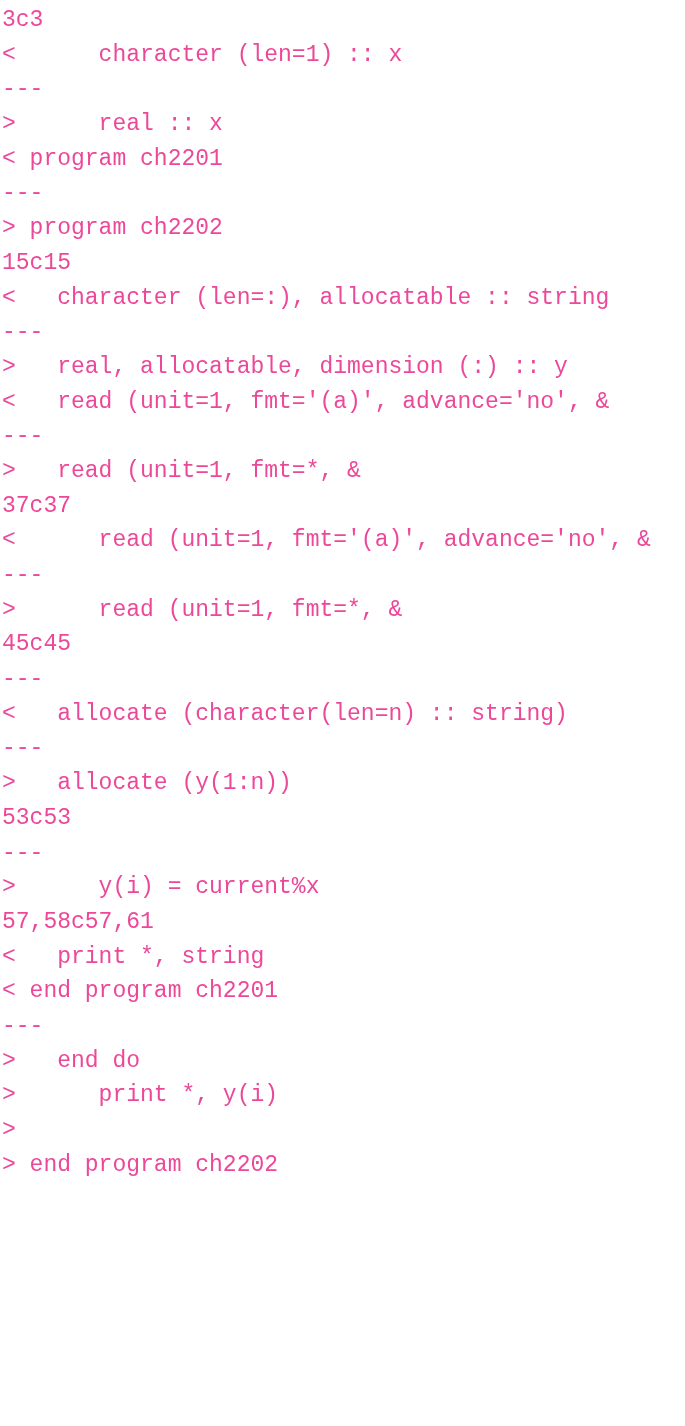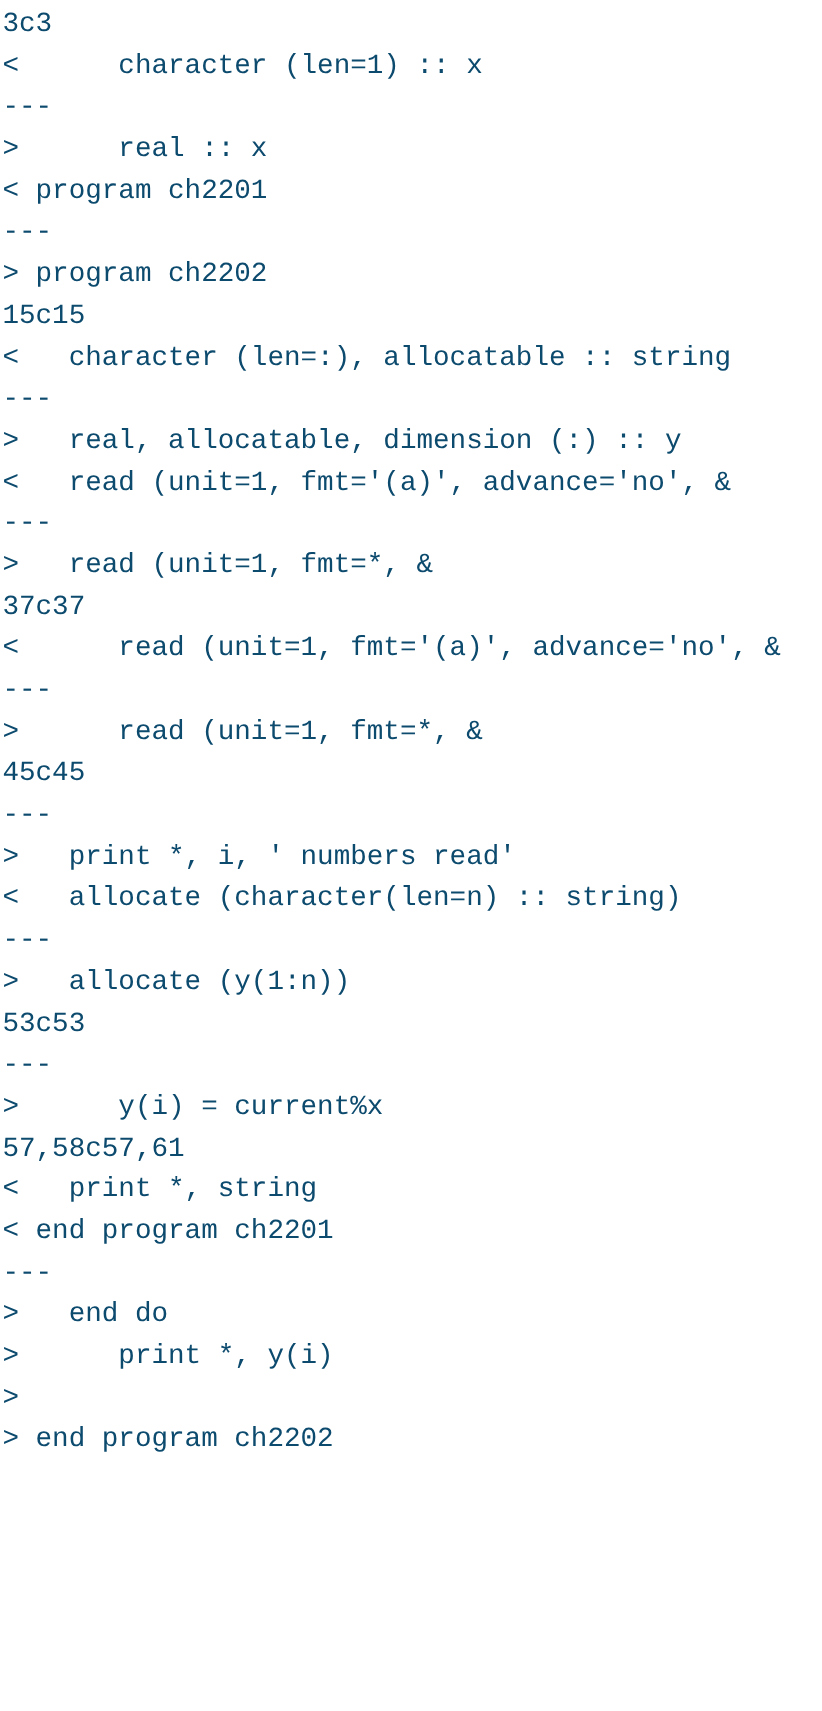--- a/index.html
+++ b/index.html
@@ -14,21 +14,21 @@
   }
   .diff-output {
     box-sizing: border-box;
     width: 685px;
     height: 1426px;
     padding: 3px 0 0 2px;
     background: #ffffff;
     font-family: "Liberation Mono", "DejaVu Sans Mono", monospace;
     font-size: 23px;
     line-height: 34.7px;
-    color: #0c4a6e;
+    color: #ec4899;
     font-weight: 500;
   }
   .diff-line {
     white-space: pre;
     height: 34.7px;
   }
 </style>
 </head>
 <body>
 
@@ -46,21 +46,20 @@
   <div class="diff-line">&gt;   real, allocatable, dimension (:) :: y</div>
   <div class="diff-line">&lt;   read (unit=1, fmt='(a)', advance='no', &amp;</div>
   <div class="diff-line">---</div>
   <div class="diff-line">&gt;   read (unit=1, fmt=*, &amp;</div>
   <div class="diff-line">37c37</div>
   <div class="diff-line">&lt;      read (unit=1, fmt='(a)', advance='no', &amp;</div>
   <div class="diff-line">---</div>
   <div class="diff-line">&gt;      read (unit=1, fmt=*, &amp;</div>
   <div class="diff-line">45c45</div>
   <div class="diff-line">---</div>
-  <div class="diff-line">&gt;   print *, i, ' numbers read'</div>
   <div class="diff-line">&lt;   allocate (character(len=n) :: string)</div>
   <div class="diff-line">---</div>
   <div class="diff-line">&gt;   allocate (y(1:n))</div>
   <div class="diff-line">53c53</div>
   <div class="diff-line">---</div>
   <div class="diff-line">&gt;      y(i) = current%x</div>
   <div class="diff-line">57,58c57,61</div>
   <div class="diff-line">&lt;   print *, string</div>
   <div class="diff-line">&lt; end program ch2201</div>
   <div class="diff-line">---</div>

